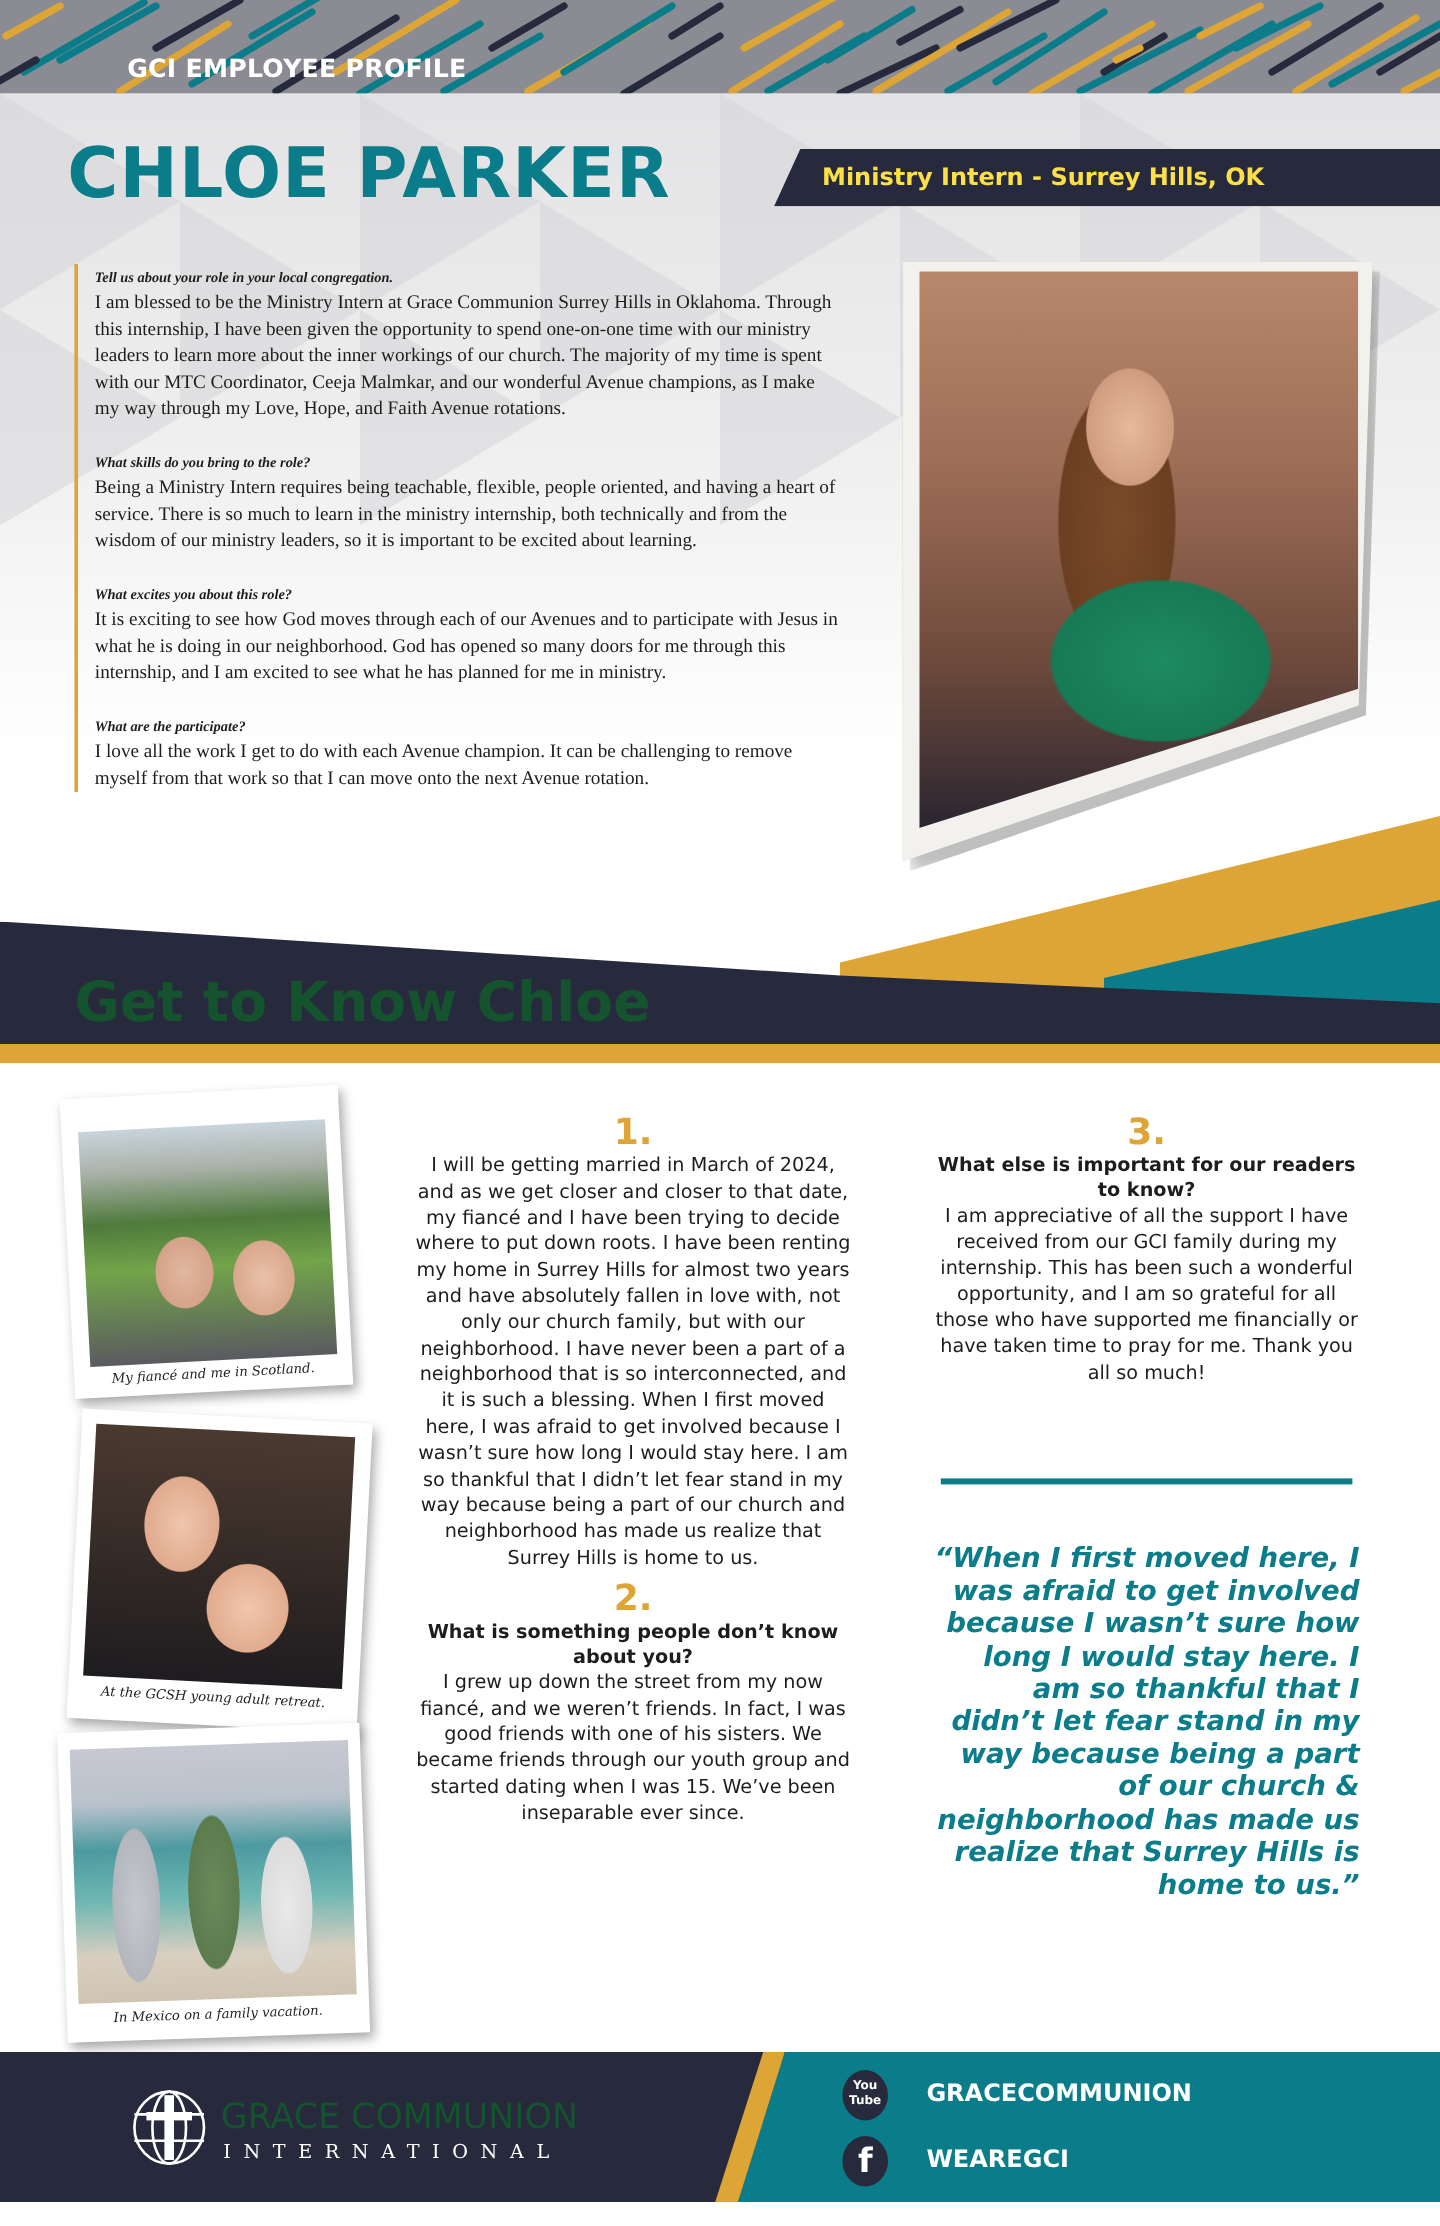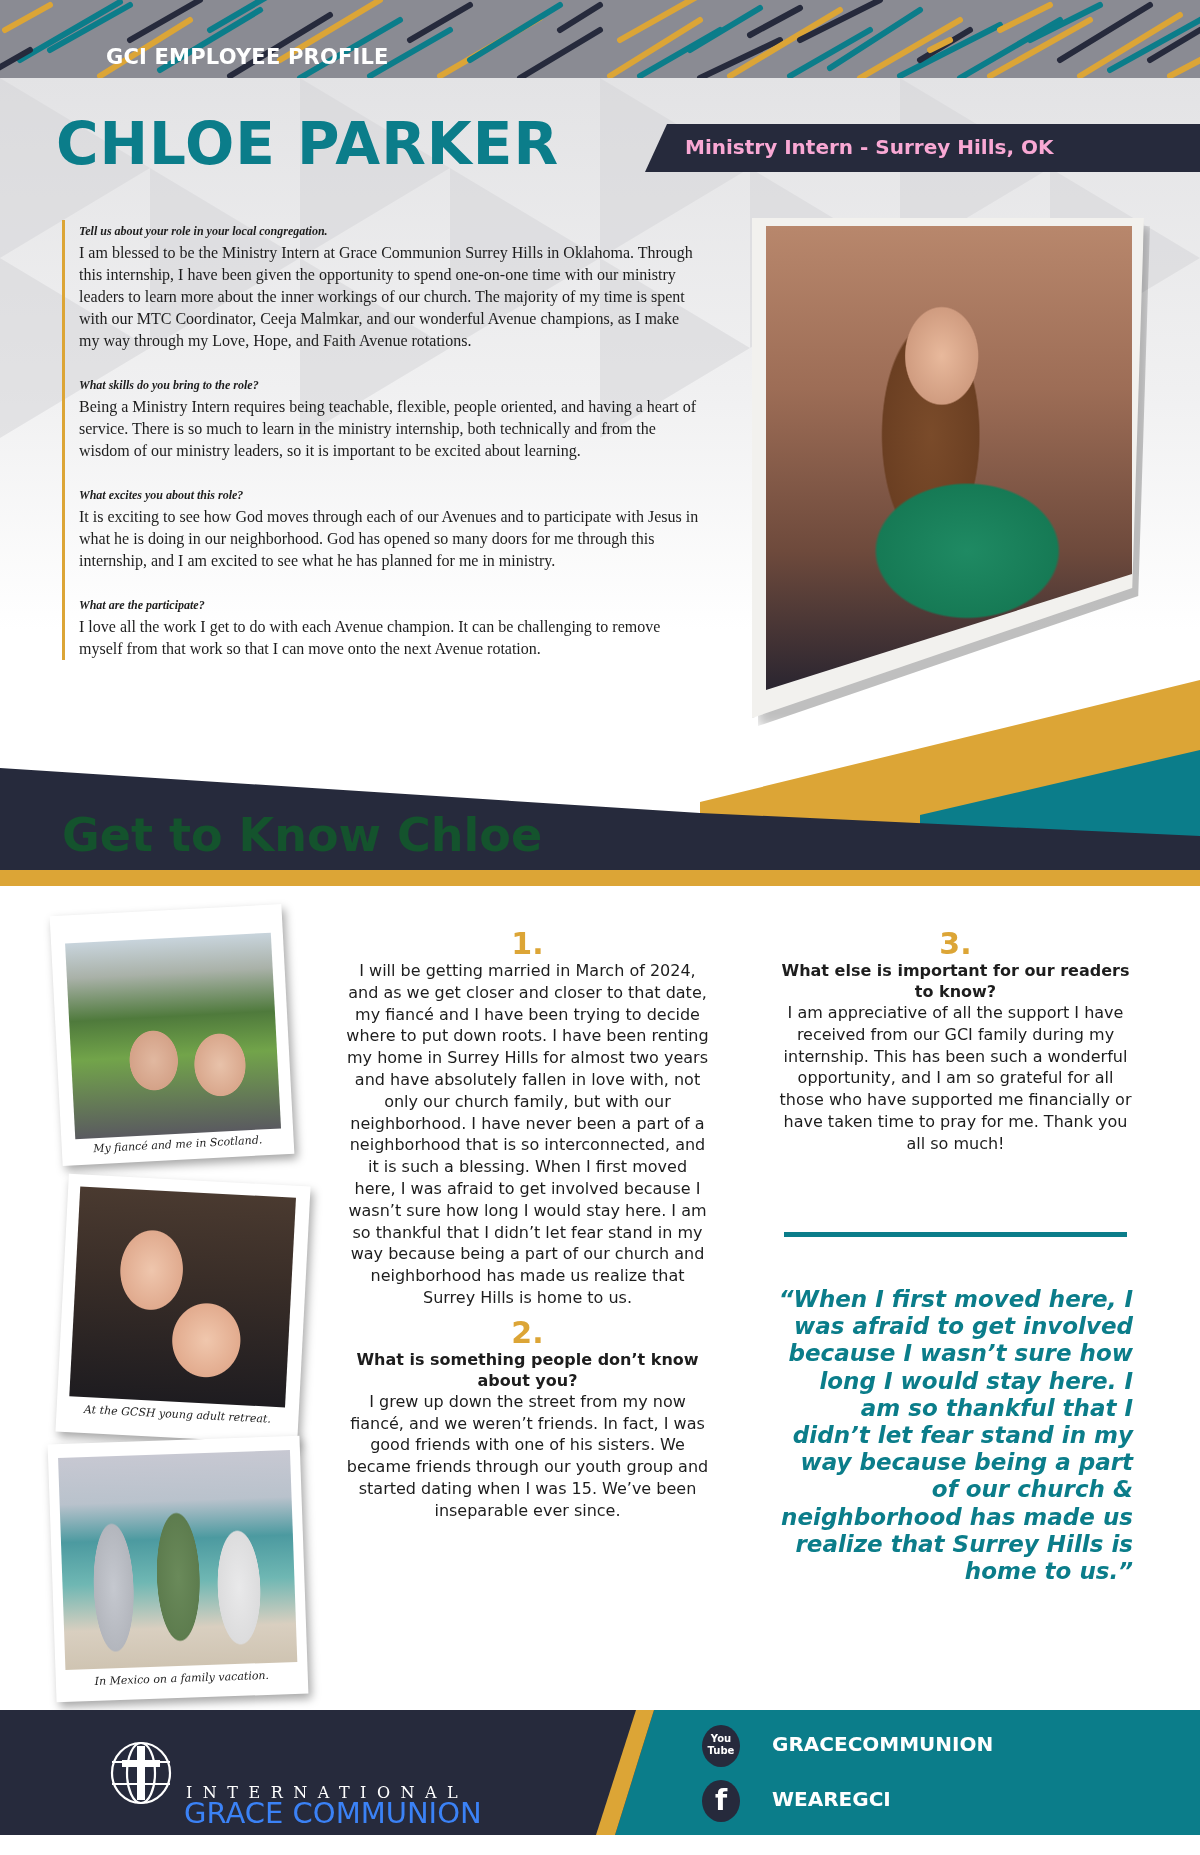--- a/index.html
+++ b/index.html
@@ -27,21 +27,21 @@
 
   .name-title {
     position: absolute; left: 56px; top: 110px; color: #0b7d8a;
     font-family: "DejaVu Sans", sans-serif; font-weight: bold; font-size: 58px; letter-spacing: 1px;
   }
   .role-banner {
     position: absolute; left: 645px; top: 124px; width: 555px; height: 48px;
     background: #262a3c; clip-path: polygon(22px 0, 100% 0, 100% 100%, 0 100%);
   }
   .role-banner span {
-    position: absolute; left: 40px; top: 11px; color: #f9a8d4;
+    position: absolute; left: 40px; top: 11px; color: #fde047;
     font-family: "DejaVu Sans", sans-serif; font-weight: bold; font-size: 20px;
   }
 
   
   .qa-block {
     position: absolute; left: 62px; top: 220px; width: 640px;
     border-left: 3px solid #dca536; padding-left: 14px;
     font-family: "Liberation Serif", serif; color: #1d1d1d;
   }
   .qa-item { margin-bottom: 22px; }
@@ -158,21 +158,21 @@
     clip-path: polygon(636px 0, 654px 0, 615px 100%, 596px 100%);
   }
   .footer-teal {
     position: absolute; left: 0; top: 1710px; width: 1200px; height: 125px; background: #0b7d8a;
     clip-path: polygon(654px 0, 1200px 0, 1200px 100%, 615px 100%);
   }
   .logo-globe {
     position: absolute; left: 108px; top: 1740px; width: 66px; height: 66px;
   }
   .logo-main {
-    position: absolute; left: 184px; top: 1796px; color: #3b82f6;
+    position: absolute; left: 184px; top: 1746px; color: #14532d;
     font-family: "DejaVu Sans", sans-serif; font-size: 29px; letter-spacing: 0px;
   }
   .logo-sub {
     position: absolute; left: 186px; top: 1783px; color: #fff;
     font-family: "DejaVu Serif", serif; font-size: 16px; letter-spacing: 10.5px;
   }
   .social-icon {
     position: absolute; width: 38px; height: 42px; border-radius: 50%;
     background: #262a3c; color: #fff; text-align: center;
     font-family: "DejaVu Sans", sans-serif; font-weight: bold;

